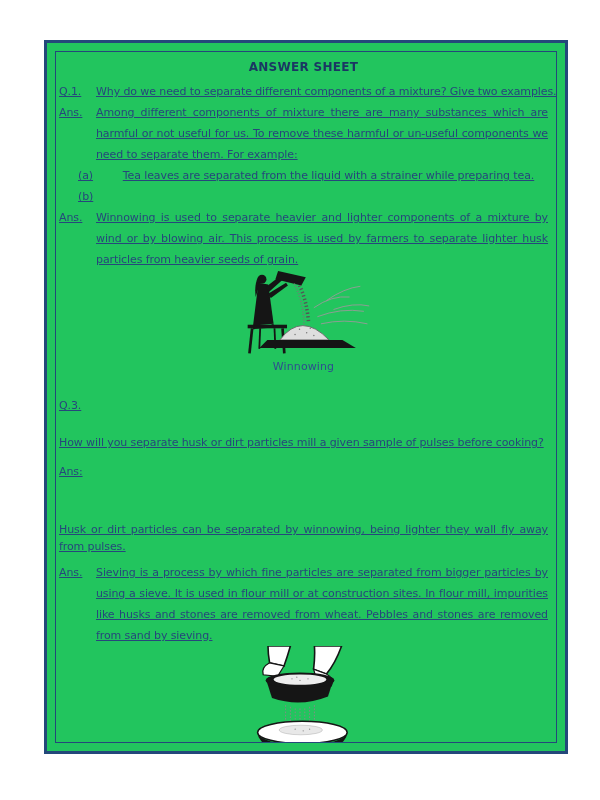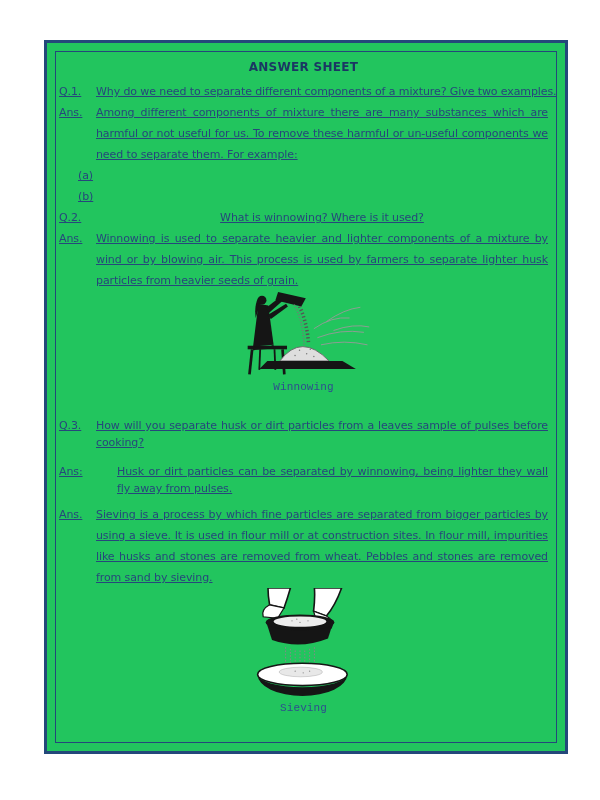--- a/index.html
+++ b/index.html
@@ -22,26 +22,26 @@
   .title {
     text-align:center; font-weight:bold; font-size:12px; color:#1B3663;
     letter-spacing:0.3px; margin:2px 0 7px 0;
   }
   .row { display:flex; font-size:11px; letter-spacing:-0.1px; line-height:21px;text-decoration:underline; }
   .row .lbl { flex:0 0 37px; }
   .row .txt { flex:1; text-align:justify; }
   .row .txt.oneline { white-space:nowrap; text-align:center; }
   .row.sub { padding-left:19px; }
   .row.sub .lbl { flex:0 0 31px; }
-  .row.tight { line-height:17px; }
+  .row.tight { line-height:17px;flex-direction:column; }
   .mt24 { margin-top:24px; }
   .mt12 { margin-top:12px;gap:21px; }
   .mt8  { margin-top:8px; }
   .mt7  { margin-top:7px; }
-  .figure { text-align:center;font-family:Liberation Mono, monospace; }
+  .figure { text-align:center; }
   .figure svg { display:block; margin:0 auto; }
   .caption { font-size:11px; color:#2E4E8E; letter-spacing:0.1px; margin-top:2px; }
 </style>
 </head>
 <body>
 
 <div class="page">
   <div class="frame">
     <div class="frame-inner">
 
@@ -52,30 +52,27 @@
         <span class="txt oneline">Why do we need to separate different components of a mixture? Give two examples.</span>
       </div>
 
       <div class="row">
         <span class="lbl">Ans.</span>
         <span class="txt">Among different components of mixture there are many substances which are harmful or not useful for us. To remove these harmful or un-useful components we need to separate them. For example:</span>
       </div>
 
       <div class="row sub">
         <span class="lbl">(a)</span>
+        <span class="txt oneline">Tea leaves are separated from the liquid with a strainer while preparing tea.</span>
       </div>
 
       <div class="row sub">
         <span class="lbl">(b)</span>
       </div>
 
-      <div class="row">
-        <span class="lbl">Q.2.</span>
-        <span class="txt oneline">What is winnowing? Where is it used?</span>
-      </div>
 
       <div class="row">
         <span class="lbl">Ans.</span>
         <span class="txt">Winnowing is used to separate heavier and lighter components of a mixture by wind or by blowing air. This process is used by farmers to separate lighter husk particles from heavier seeds of grain.</span>
       </div>
 
       <div class="figure">
         <svg viewBox="0 0 170 98" width="152" height="88">
           <g>
             <rect x="22" y="61" width="44" height="4" fill="#151515"></rect>
@@ -113,21 +110,21 @@
             <circle cx="85" cy="59" r="0.8" fill="#777"></circle>
               <circle cx="92" cy="65" r="0.8" fill="#777"></circle>
           </g>
           <path d="M44,78 L128,78 L143,87 L35,87 Z" fill="#151515"></path>
         </svg>
         <div class="caption">Winnowing</div>
       </div>
 
       <div class="row tight mt24">
         <span class="lbl">Q.3.</span>
-        <span class="txt">How will you separate husk or dirt particles from a leaves sample of pulses before cooking?</span>
+        <span class="txt">How will you separate husk or dirt particles mill a given sample of pulses before cooking?</span>
       </div>
 
       <div class="row tight mt12">
         <span class="lbl">Ans:</span>
         <span class="txt">Husk or dirt particles can be separated by winnowing, being lighter they wall fly away from pulses.</span>
       </div>
 
 
       <div class="row mt7">
         <span class="lbl">Ans.</span>

